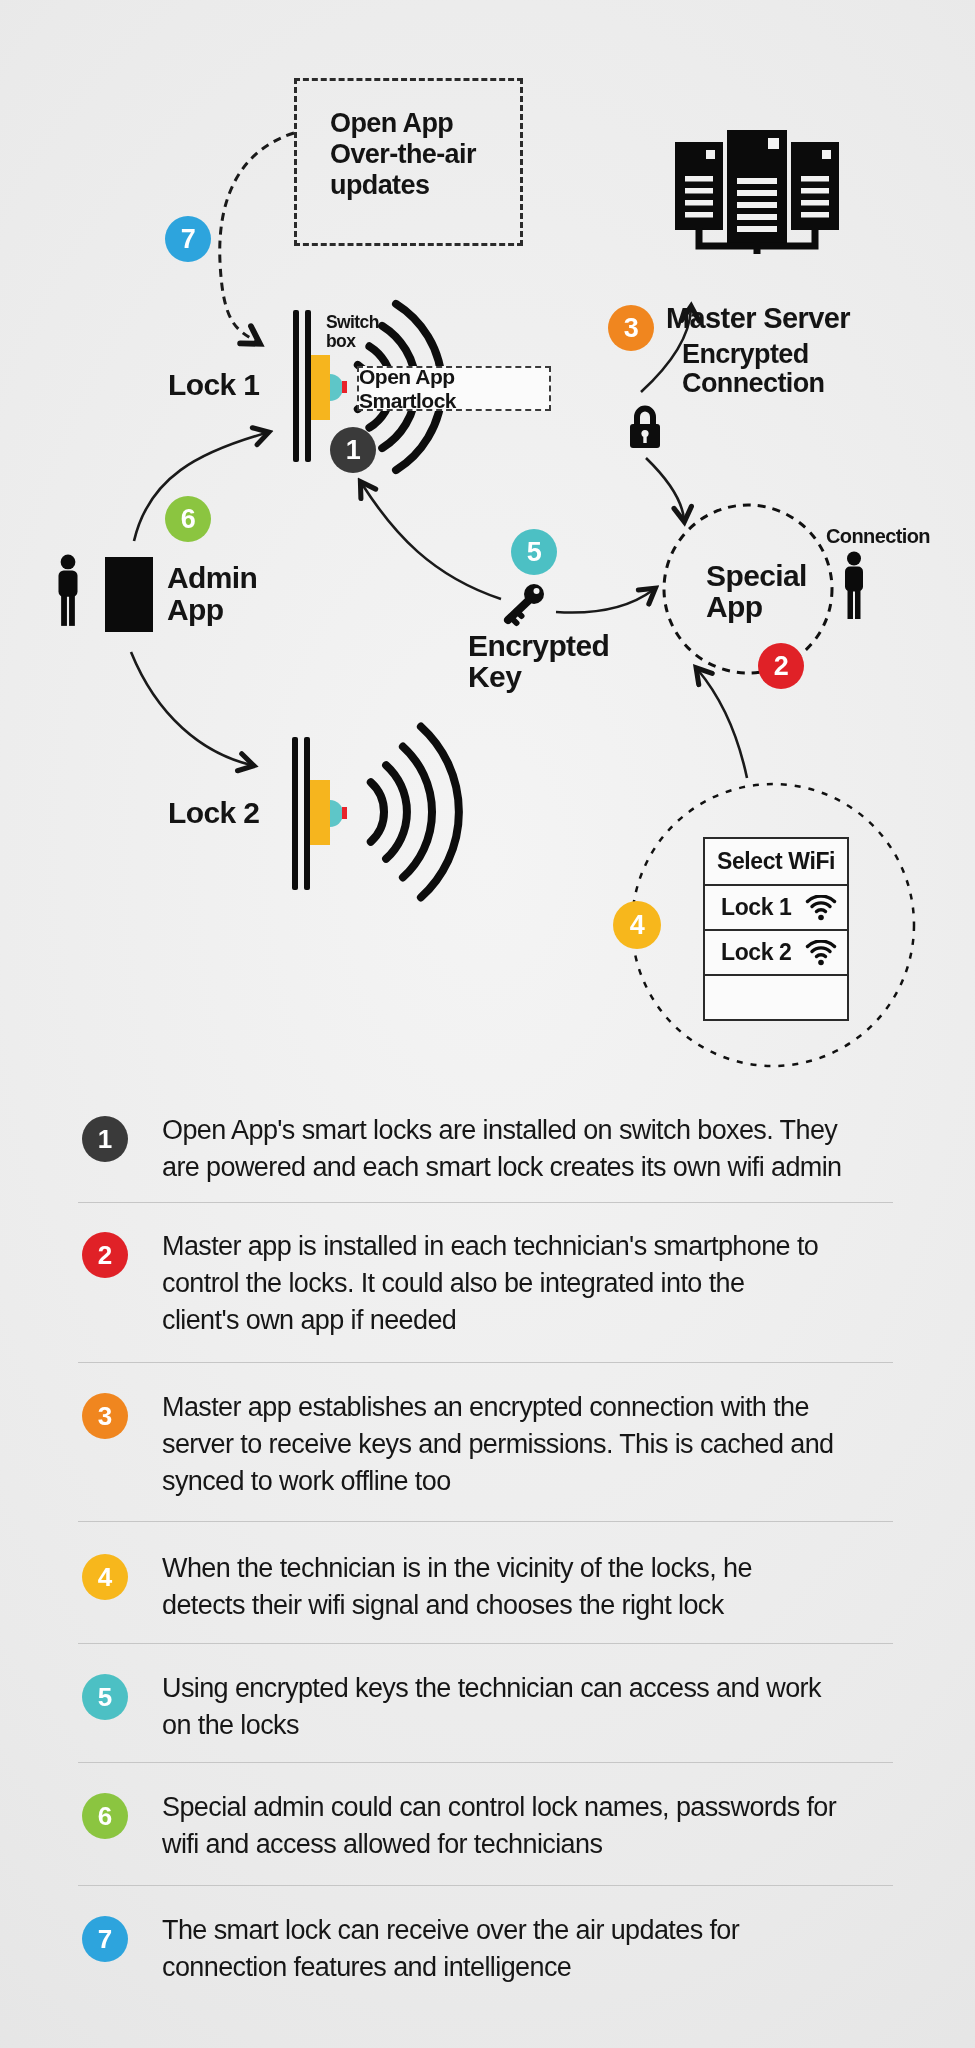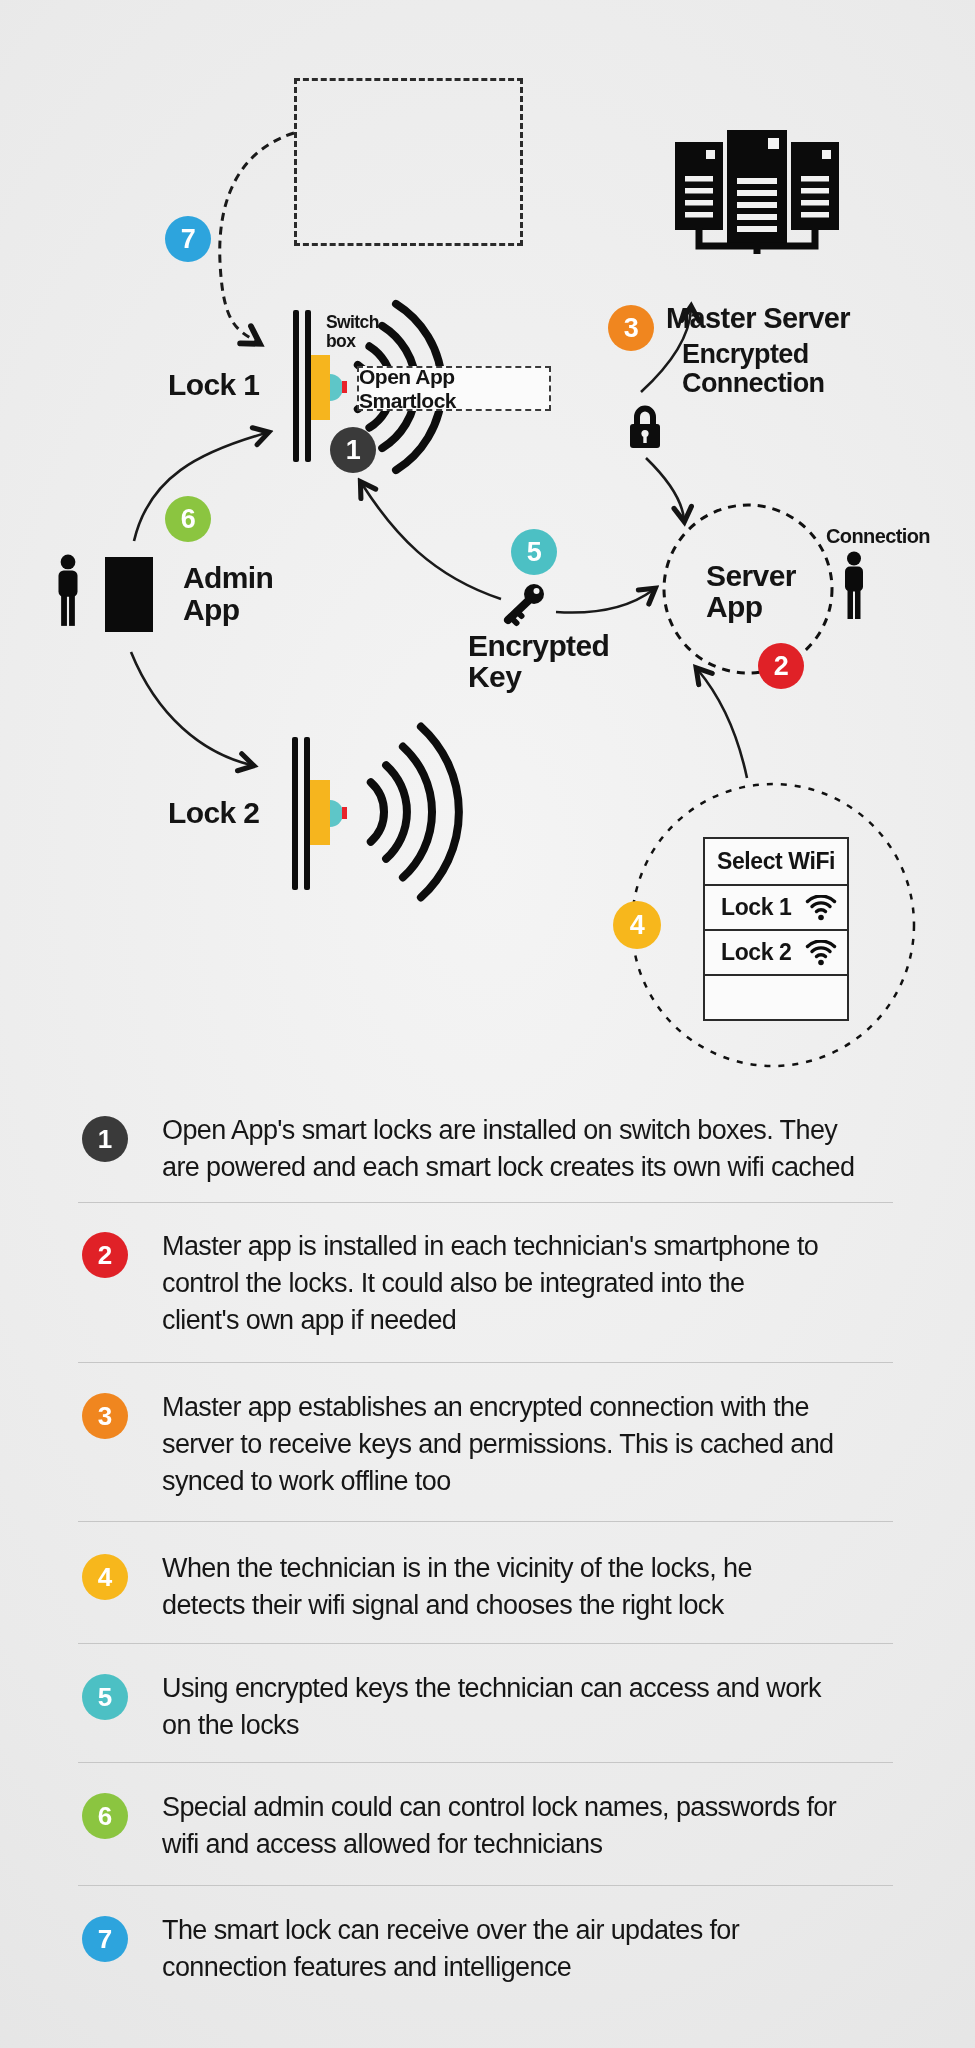--- a/index.html
+++ b/index.html
@@ -85,20 +85,23 @@
     <path d="M 134 541 C 149 477 199 452 266 433" fill="none" stroke="#1a1a1a" stroke-width="2.6" marker-end="url(#ah)"></path>
     <path d="M 131 652 C 157 716 202 753 251 765" fill="none" stroke="#1a1a1a" stroke-width="2.6" marker-end="url(#ah)"></path>
     <path d="M 501 599 C 432 576 394 534 362 484" fill="none" stroke="#1a1a1a" stroke-width="2.6" marker-end="url(#ah)"></path>
     <path d="M 556 612 Q 618 616 653 590" fill="none" stroke="#1a1a1a" stroke-width="2.6" marker-end="url(#ah)"></path>
     <path d="M 641 392 Q 689 348 691 309" fill="none" stroke="#1a1a1a" stroke-width="2.6" marker-end="url(#ah)"></path>
     <path d="M 646 458 Q 681 492 684 519" fill="none" stroke="#1a1a1a" stroke-width="2.6" marker-end="url(#ah)"></path>
     <path d="M 747 778 Q 733 712 698 670" fill="none" stroke="#1a1a1a" stroke-width="2.6" marker-end="url(#ah)"></path>
   </svg>
 
   <div class="dashedbox" style="left:294px;top:78px;width:223px;height:162px;"></div>
+  <div class="lbl" style="left:330px;top:108px;font-size:27px;line-height:31px;">Open App
+Over-the-air
+updates</div>
   <div class="badge" style="left: 165px; top: 216px; background-color: rgb(45, 164, 221);">7</div>
 
   <svg class="abs z2" style="left:673px;top:128px;" width="168" height="130" viewBox="0 0 168 130">
     <g fill="#0b0b0b">
       <rect x="2" y="14" width="48" height="88"></rect>
       <rect x="54" y="2" width="60" height="114"></rect>
       <rect x="118" y="14" width="48" height="88"></rect>
     </g>
     <g fill="#f2f2f2">
       <rect x="33" y="22" width="9" height="9"></rect>
@@ -148,41 +151,41 @@
   <div class="badge" style="left: 165px; top: 496px; background-color: rgb(139, 197, 64);">6</div>
   <svg class="abs z2" style="left:52px;top:554px;" width="32" height="74" viewBox="0 0 30 70">
     <g fill="#0b0b0b">
       <circle cx="15" cy="7.5" r="7"></circle>
       <rect x="6" y="15.5" width="18" height="25" rx="5"></rect>
       <rect x="8.5" y="39" width="5.5" height="29"></rect>
       <rect x="16" y="39" width="5.5" height="29"></rect>
     </g>
   </svg>
   <div class="phone" style="left:105px;top:557px;width:48px;height:75px;"></div>
-  <div class="lbl" style="left:183px;top:562px;font-size:30px;line-height:32px;">Admin
+  <div class="lbl" style="left:167px;top:562px;font-size:30px;line-height:32px;">Admin
 App</div>
 
   <div class="lbl" style="left:168px;top:797px;width:96px;font-size:30px;">Lock 2</div>
   <div class="wallline" style="left:292px;top:737px;height:153px;"></div>
   <div class="wallline" style="left:304px;top:737px;height:153px;"></div>
   <div class="swbox" style="left:310px;top:780px;width:20px;height:65px;"></div>
   <div class="devteal" style="left:330px;top:800px;width:13px;height:27px;"></div>
   <div class="devred" style="left:342px;top:807px;width:5px;height:12px;"></div>
 
   <div class="badge" style="left: 511px; top: 529px; background-color: rgb(76, 192, 196);">5</div>
   <svg class="abs z2" style="left:500px;top:583px;" width="48" height="44" viewBox="0 0 48 44">
     <circle cx="34" cy="11" r="10" fill="#0d0d0d"></circle>
     <circle cx="36.5" cy="8" r="3" fill="#f1f1f1"></circle>
     <path d="M28 18 L8 37" stroke="#0d0d0d" stroke-width="8" stroke-linecap="round"></path>
     <path d="M10.5 34 l6 6 M16.5 28 l5 5" stroke="#0d0d0d" stroke-width="6" stroke-linecap="round"></path>
   </svg>
   <div class="lbl" style="left:468px;top:630px;font-size:30px;line-height:31px;">Encrypted
 Key</div>
 
-  <div class="lbl" style="left:706px;top:560px;font-size:30px;line-height:31px;">Server
+  <div class="lbl" style="left:706px;top:560px;font-size:30px;line-height:31px;">Special
 App</div>
   <div class="badge" style="left: 758px; top: 643px; background-color: rgb(224, 33, 39);">2</div>
   <div class="lbl" style="left:826px;top:526px;width:100px;font-size:20px;text-align:center;">Connection</div>
   <svg class="abs z2" style="left:839px;top:551px;" width="30" height="70" viewBox="0 0 30 70">
     <g fill="#0b0b0b">
       <circle cx="15" cy="7.5" r="7"></circle>
       <rect x="6" y="15.5" width="18" height="25" rx="5"></rect>
       <rect x="8.5" y="39" width="5.5" height="29"></rect>
       <rect x="16" y="39" width="5.5" height="29"></rect>
     </g>
@@ -216,21 +219,21 @@
       </svg>
     </div>
     <div class="wifirow">
       <span></span>
     </div>
   </div>
 
   <div class="legendrow" style="top:1112px;">
     <div class="legendbadge" style="background-color: rgb(58, 58, 58);">1</div>
     <div class="legendtext">Open App's smart locks are installed on switch boxes. They
-are powered and each smart lock creates its own wifi cached</div>
+are powered and each smart lock creates its own wifi admin</div>
   </div>
   <div class="divider" style="top:1202px;"></div>
 
   <div class="legendrow" style="top:1228px;">
     <div class="legendbadge" style="background-color: rgb(224, 33, 39);">2</div>
     <div class="legendtext">Master app is installed in each technician's smartphone to
 control the locks. It could also be integrated into the
 client's own app if needed</div>
   </div>
   <div class="divider" style="top:1362px;"></div>

